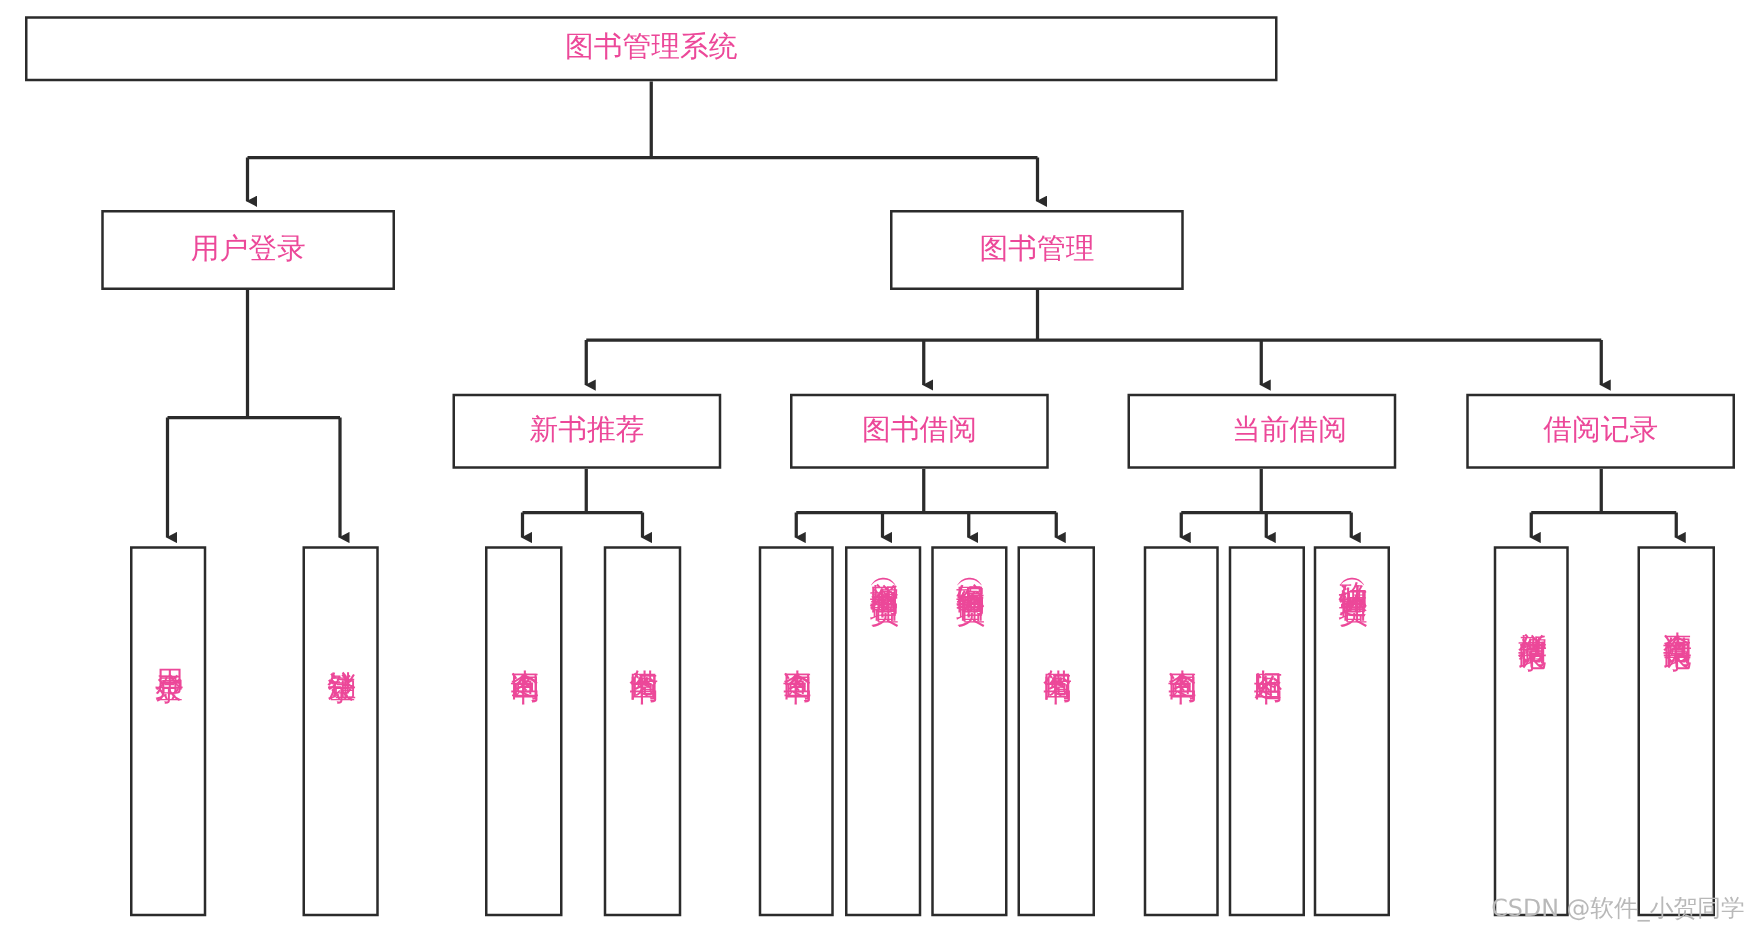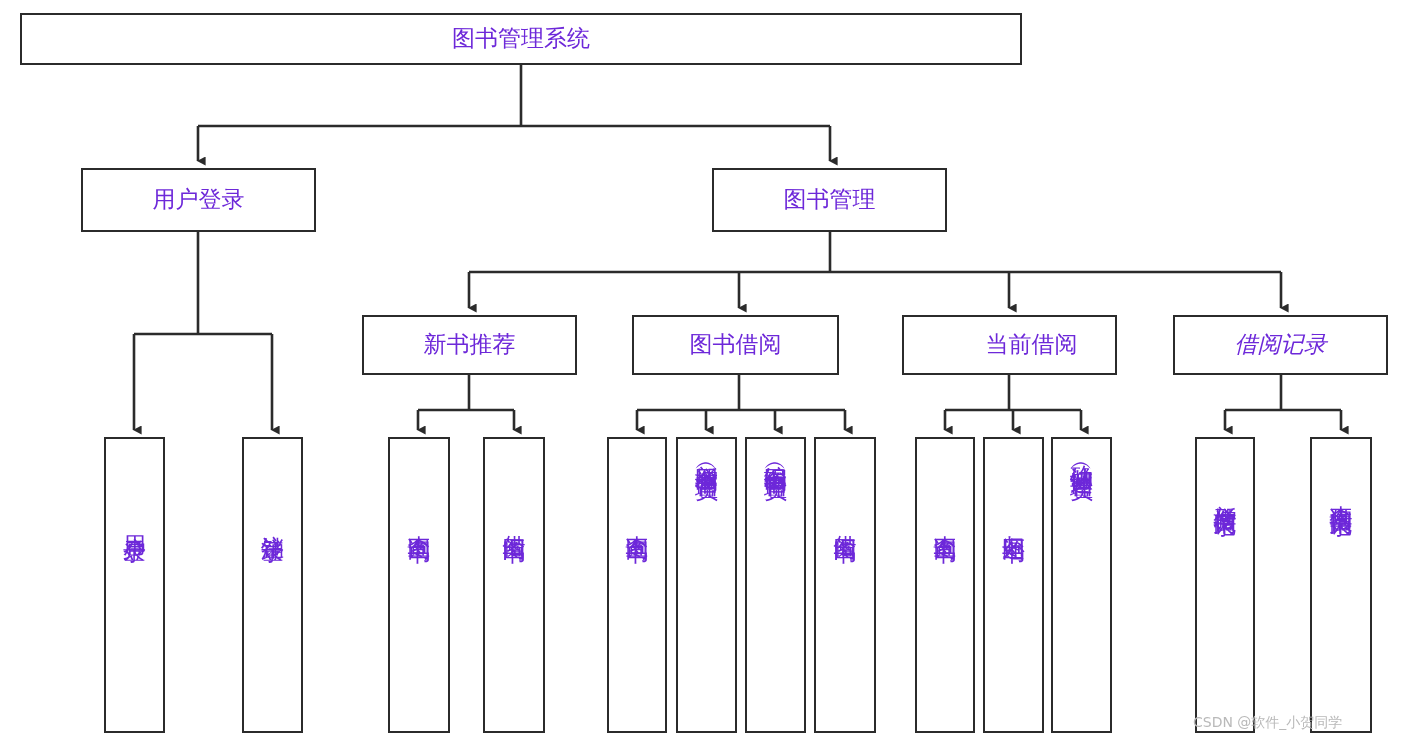--- a/index.html
+++ b/index.html
@@ -28,21 +28,21 @@
     position: absolute;
     box-sizing: border-box;
     background: #ffffff;
     border: 2px solid #2b2b2b;
     display: flex;
     align-items: center;
     justify-content: center;
     z-index: 2;
   }
   .node-label {
-    color: #6d28d9;
+    color: #ec4899;
     line-height: 1.18;
     white-space: nowrap;
   }
   .node.horizontal .node-label {
     font-size: 23px;
   }
   .node.vertical {
     align-items: flex-start;
     justify-content: center;
   }
@@ -50,21 +50,21 @@
     writing-mode: vertical-rl;
     text-orientation: upright;
     font-size: 23px;
     letter-spacing: 2px;
     line-height: 1;
   }
   #watermark {
     position: absolute;
     left: 1193px;
     top: 714px;
-    font-size: 14px;
+    font-size: 19px;
     color: #b9b9b9;
     white-space: nowrap;
     z-index: 3;
   }
 </style>
 </head>
 <body>
 
 <div id="diagram-root">
 
@@ -146,21 +146,21 @@
 
   <div class="node horizontal" style="left: 712px; top: 168px; width: 235px; height: 64px;">
     <span class="node-label">图书管理</span>
   </div>
   <div class="node horizontal" style="left: 632px; top: 315px; width: 207px; height: 60px;">
     <span class="node-label">图书借阅</span>
   </div>
   <div class="node horizontal" style="left: 902px; top: 315px; width: 215px; height: 60px; padding-left: 44px;">
     <span class="node-label">当前借阅</span>
   </div>
-  <div class="node horizontal" style="left: 1173px; top: 315px; width: 215px; height: 60px; font-style: italic;">
+  <div class="node horizontal" style="left: 1173px; top: 315px; width: 215px; height: 60px;">
     <span class="node-label">借阅记录</span>
   </div>
 
   <div class="node vertical" style="left: 104px; top: 437px; width: 61px; height: 296px;">
     <span class="node-label" style="margin-top: 78px;">用户登录</span>
   </div>
   <div class="node vertical" style="left: 242px; top: 437px; width: 61px; height: 296px;">
     <span class="node-label" style="margin-top: 78px;">注销登录</span>
   </div>
   <div class="node vertical" style="left: 388px; top: 437px; width: 62px; height: 296px;">

